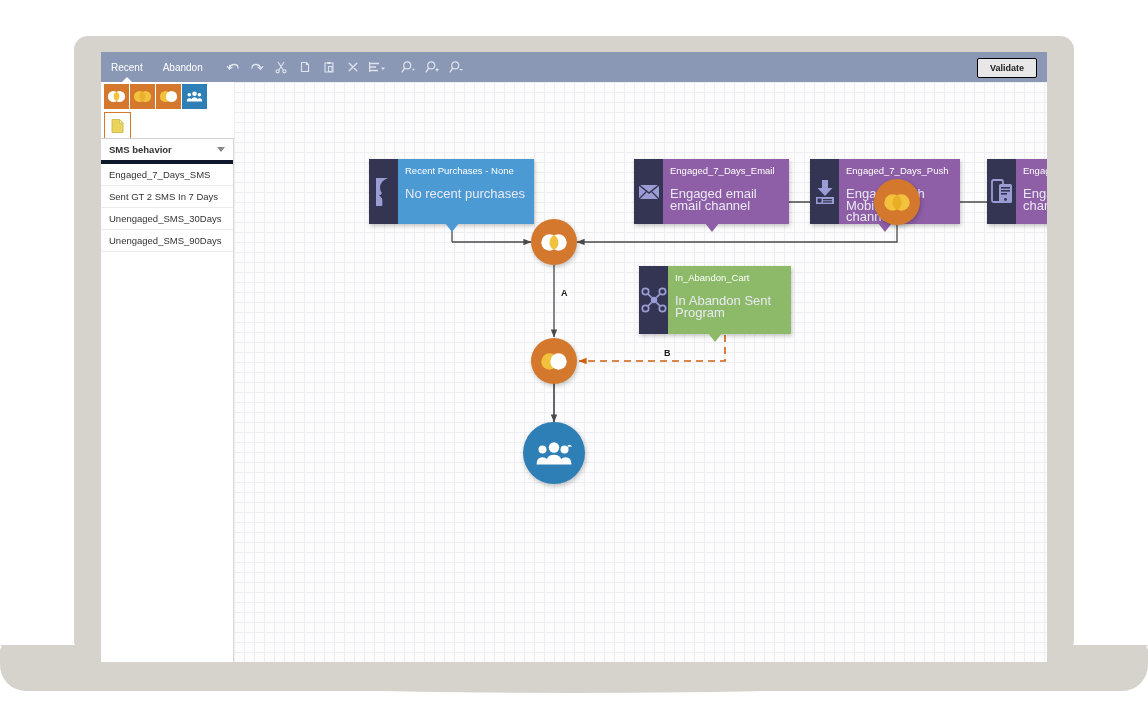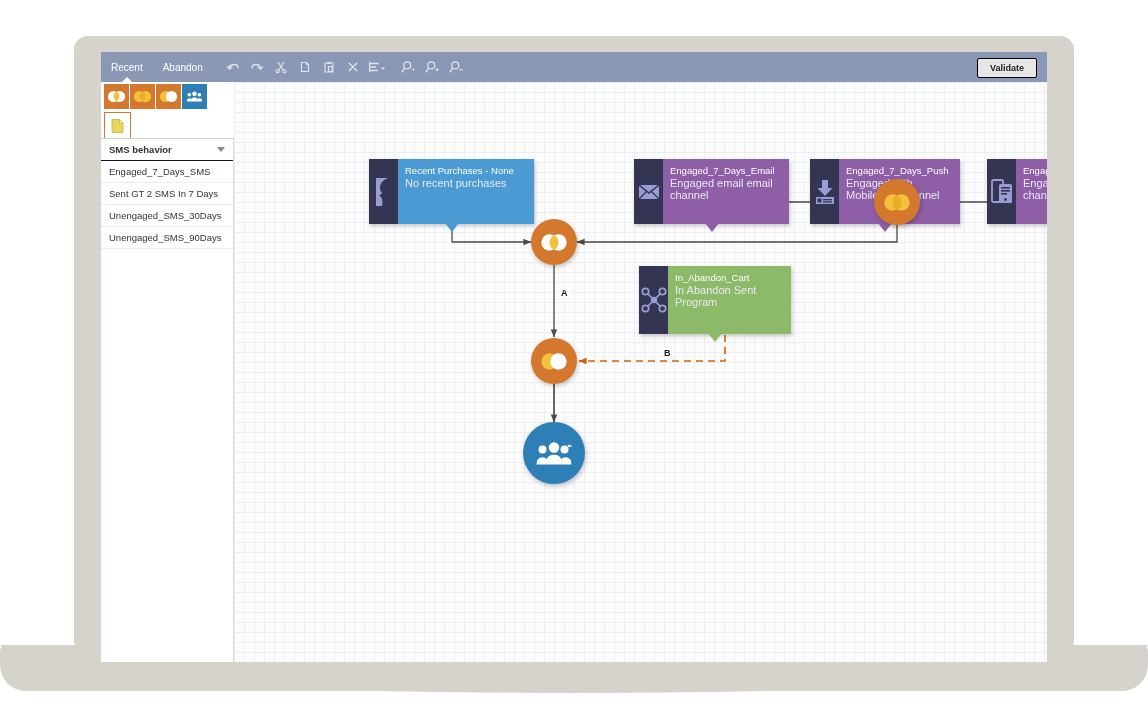--- a/index.html
+++ b/index.html
@@ -75,21 +75,21 @@
     width:25px;height:25px;background:#ffffff;border:1px solid #d3782c;
     display:flex;align-items:center;justify-content:center;cursor:default;
   }
 
   
   .leftpanel{
     position:absolute;left:0;top:86px;width:132px;height:524px;
     background:#ffffff;border-right:1px solid #d8d8d8;
   }
   .lp-header{
-    height:21px;border-top:1px solid #d0d0d0;border-bottom:1px solid #0f172a;
+    height:21px;border-top:1px solid #d0d0d0;border-bottom:4px solid #0f172a;
     display:flex;align-items:center;justify-content:space-between;
     padding:0 8px 0 8px;font-size:9.5px;font-weight:bold;color:#333;cursor:default;
   }
   .caret{
     width:0;height:0;border-left:4px solid transparent;border-right:4px solid transparent;
     border-top:5px solid #888;
   }
   .lp-item{
     height:21px;display:flex;align-items:center;padding-left:8px;
     font-size:9.5px;color:#333;border-bottom:1px solid #ececec;cursor:default;
@@ -117,21 +117,21 @@
   .node-ico{
     width:29px;flex:none;background:#343553;
     display:flex;align-items:center;justify-content:center;
   }
   .node-body{flex:1;padding:6px 7px 6px 7px;overflow:hidden;}
   .node-title{
     font-size:9.5px;font-weight:normal;color:#ffffff;line-height:11px;
     word-break:break-all;
   }
   .node-sub{
-    font-size:11px;color:#e9e9f2;line-height:11.5px;margin-top:2px;
+    font-size:13px;color:#e9e9f2;line-height:11.5px;margin-top:12px;
   }
   .node-tail{
     position:absolute;left:50%;bottom:-8px;margin-left:-7px;
     width:0;height:0;border-left:7px solid transparent;border-right:7px solid transparent;
   }
   .n-blue{background:#4c9ad4;}
   .n-blue .node-tail{border-top:9px solid #4c9ad4;}
   .n-purple{background:#8e5ea6;justify-content:flex-end;}
   .n-purple .node-tail{border-top:9px solid #8e5ea6;}
   .n-green{background:#8cba68;}

